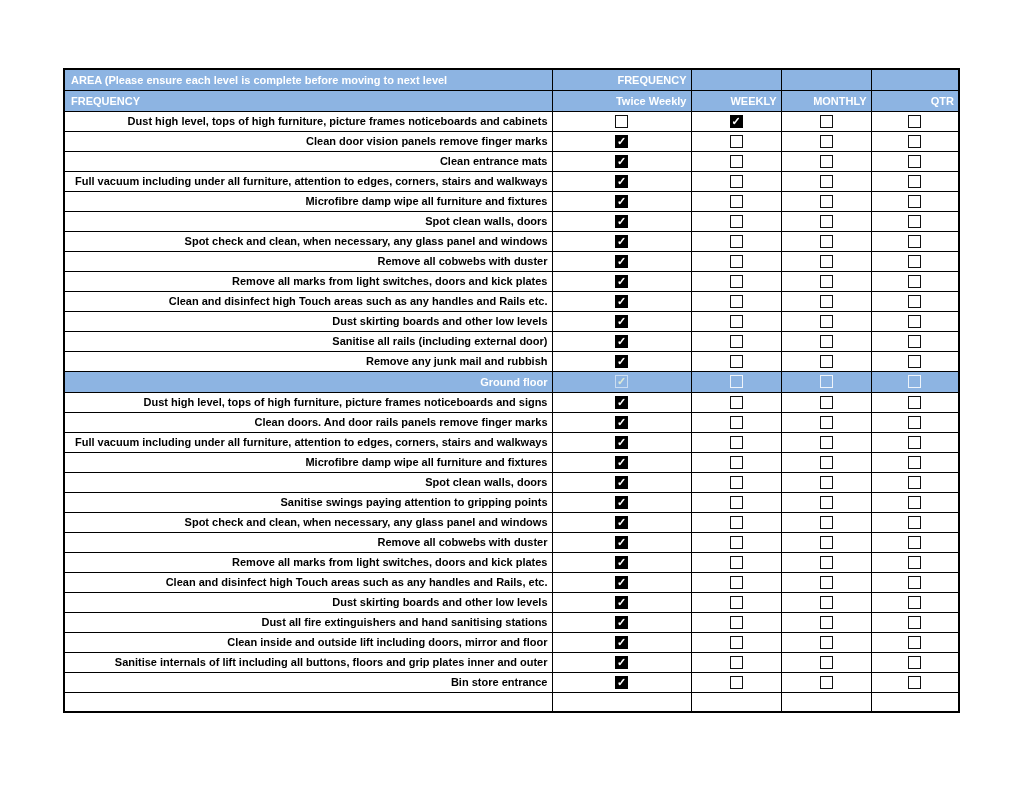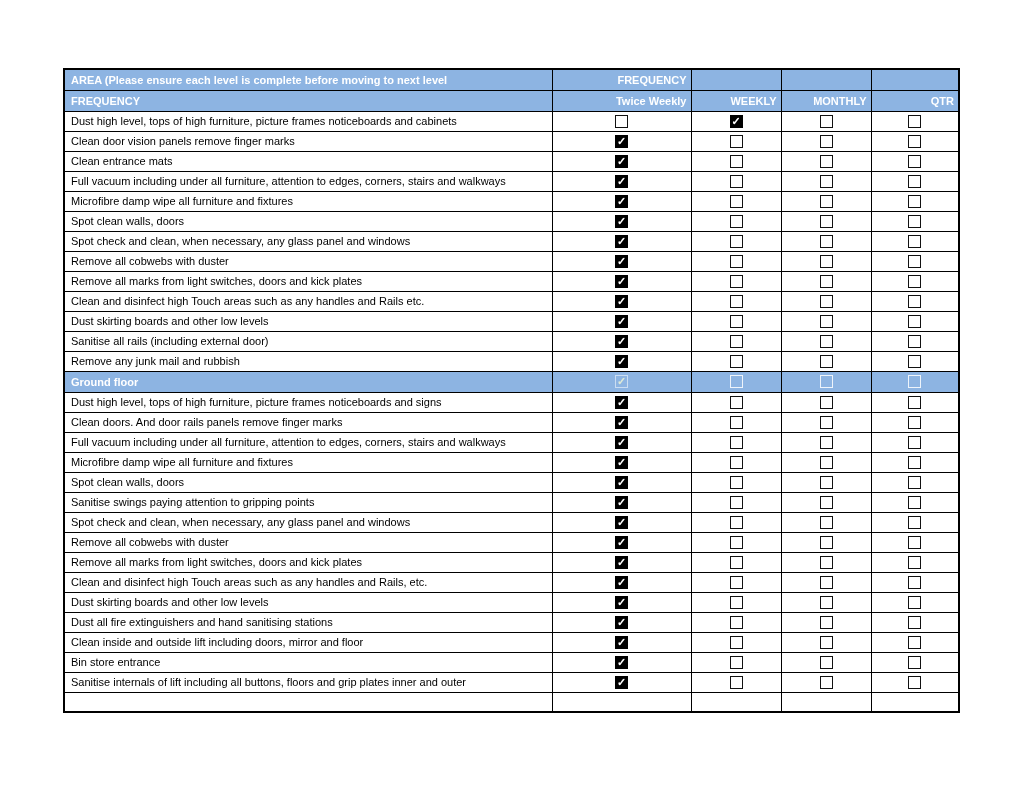--- a/index.html
+++ b/index.html
@@ -33,23 +33,23 @@
   }
   thead th { height: 21px; margin-left: 8px; }
   .hdr {
     background: #8db4e2;
     color: #ffffff;
     font-weight: bold;
   }
   .hdr-left   { text-align: left; padding-left: 6px; font-size: 11px; }
   .hdr-center { text-align: right; font-size: 11px; }
   td.task {
-    font-weight: normal;
+    font-weight: bold;
     color: #000;
-    text-align: left;
+    text-align: right;
     padding-left: 6px;
   }
   td.cb-cell { text-align: center; vertical-align: middle; }
   .cb {
     display: inline-block;
     width: 13px; height: 13px;
     border: 1.5px solid #111;
     background: #ffffff;
     vertical-align: middle;
     line-height: 11px;
@@ -62,21 +62,21 @@
     border-color: #000000;
     color: #ffffff;
   }
   tr.section-row td {
     background: #8db4e2;
     height: 21px;
   }
   td.section-title {
     color: #ffffff;
     font-weight: bold;
-    text-align: left;
+    text-align: right;
     padding-left: 6px;
     font-size: 11px;
   }
   .cb.faint {
     border: 1px solid rgba(255,255,255,0.85);
     background: transparent;
     color: transparent;
   }
   .cb.faint.checked-faint {
     border-color: rgba(255,255,255,0.55);
@@ -296,28 +296,28 @@
           <td class="cb-cell"><span class="cb"></span></td>
         </tr>
         <tr>
           <td class="task">Clean inside and outside lift including doors, mirror and floor</td>
           <td class="cb-cell"><span class="cb checked">✓</span></td>
           <td class="cb-cell"><span class="cb"></span></td>
           <td class="cb-cell"><span class="cb"></span></td>
           <td class="cb-cell"><span class="cb"></span></td>
         </tr>
         <tr>
+          <td class="task">Sanitise internals of lift including all buttons, floors and grip plates inner and outer</td>
+          <td class="cb-cell"><span class="cb checked">✓</span></td>
+          <td class="cb-cell"><span class="cb"></span></td>
+          <td class="cb-cell"><span class="cb"></span></td>
+          <td class="cb-cell"><span class="cb"></span></td>
+        </tr>
+        <tr>
           <td class="task">Bin store entrance</td>
-          <td class="cb-cell"><span class="cb checked">✓</span></td>
-          <td class="cb-cell"><span class="cb"></span></td>
-          <td class="cb-cell"><span class="cb"></span></td>
-          <td class="cb-cell"><span class="cb"></span></td>
-        </tr>
-        <tr>
-          <td class="task">Sanitise internals of lift including all buttons, floors and grip plates inner and outer</td>
           <td class="cb-cell"><span class="cb checked">✓</span></td>
           <td class="cb-cell"><span class="cb"></span></td>
           <td class="cb-cell"><span class="cb"></span></td>
           <td class="cb-cell"><span class="cb"></span></td>
         </tr>
         <tr class="empty-row">
           <td></td>
           <td></td>
           <td></td>
           <td></td>

